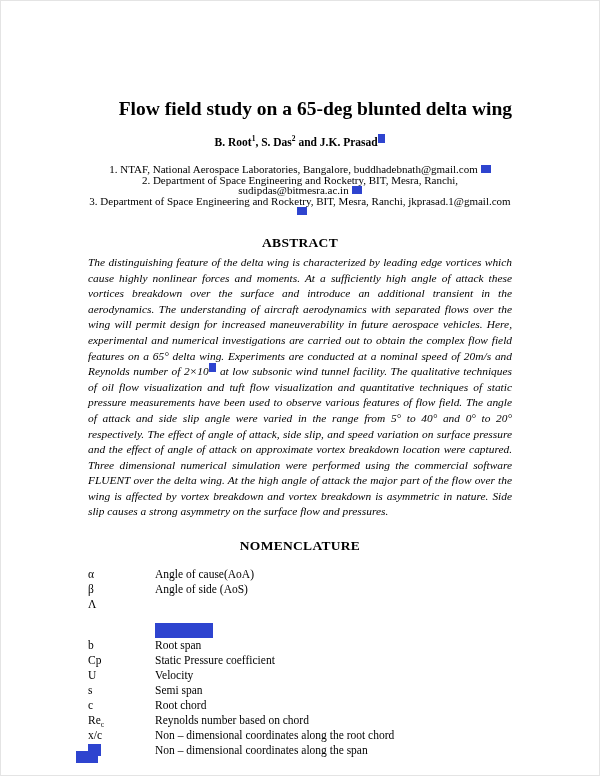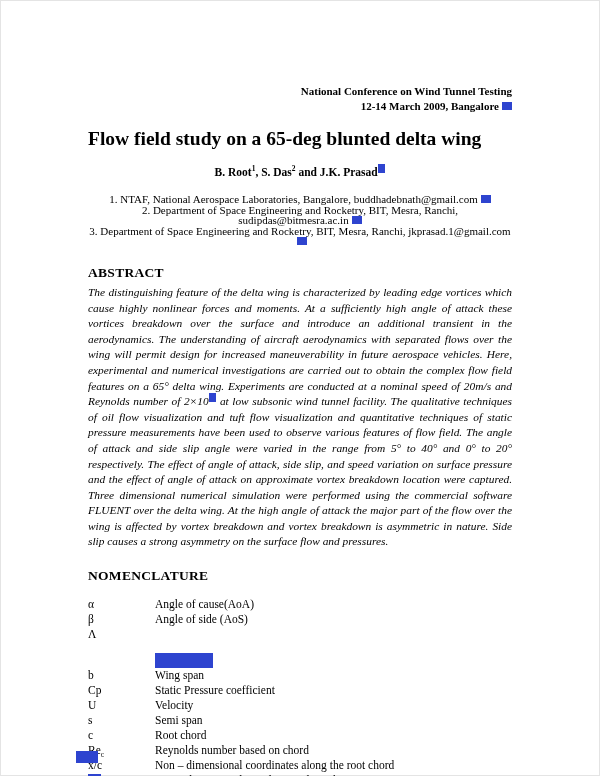--- a/index.html
+++ b/index.html
@@ -13,21 +13,21 @@
     background: #ffffff;
     padding: 84px 88px 0 88px;
     box-shadow: inset 0 0 0 1px #e4e4e4;
     overflow: hidden;
   }
 
   .conf-header { text-align: right; font-weight: bold; font-size: 11px; line-height: 15px; }
 
   .title {
     margin-top: 13px;
-    text-align: left;
+    text-align: right;
     font-weight: bold;
     font-size: 19.5px;
     line-height: 24px;
   }
 
   .authors {
     margin-top: 14px;
     text-align: center;
     font-weight: bold;
     font-size: 11.5px;
@@ -41,20 +41,21 @@
     font-size: 11px;
     line-height: 10.6px;
   }
 
   .sec-heading {
     margin-top: 17px;
     font-weight: bold;
     font-size: 13.5px;
     line-height: 17px;
     letter-spacing: 0.3px;
+    text-align: center;
   }
 
   .abstract-body {
     margin-top: 4px;
     font-style: italic;
     font-size: 11.4px;
     line-height: 15.6px;
     text-align: justify;
   }
 
@@ -76,24 +77,20 @@
     position: absolute;
     left: 76px; top: 751px;
     width: 22px; height: 12px;
   }
 </style>
 </head>
 <body>
 
 <div class="page">
 
-  <div class="conf-header">
-    <div>National Conference on Wind Tunnel Testing</div>
-    <div><span>12-14 March 2009, Bangalore</span><span class="bluebox endbox"></span></div>
-  </div>
 
   <div class="title">Flow field study on a 65-deg blunted delta wing</div>
 
   <div class="authors"><span>B. Root</span><sup class="sup">1</sup><span>, S. Das</span><sup class="sup">2</sup><span> and J.K. Prasad</span><sup class="sup bluebox supbox">3</sup></div>
 
   <div class="affiliations">
     <div><span>1.   NTAF, National Aerospace Laboratories, Bangalore,  buddhadebnath@gmail.com</span><span class="bluebox endbox"></span></div>
     <div><span>2. Department of Space Engineering and Rocketry, BIT, Mesra, Ranchi, sudipdas@bitmesra.ac.in</span><span class="bluebox endbox"></span></div>
     <div><span>3. Department of Space Engineering and Rocketry, BIT, Mesra, Ranchi, jkprasad.1@gmail.com</span><span class="bluebox endbox"></span></div>
   </div>
@@ -116,21 +113,21 @@
       <span class="ndef">Angle of side (AoS)</span>
     </div>
 
     <div class="nrow">
       <span class="nsym"><span>Λ</span><sub class="nsub"></sub></span>
       <span class="ndef bluebox" style="flex:0 0 auto;margin-top:26px;">Sweep angle</span>
     </div>
 
     <div class="nrow">
       <span class="nsym"><span>b</span><sub class="nsub"></sub></span>
-      <span class="ndef">Wing span</span>
+      <span class="ndef">Root span</span>
     </div>
 
     <div class="nrow">
       <span class="nsym"><span>Cp</span><sub class="nsub"></sub></span>
       <span class="ndef">Static Pressure coefficient</span>
     </div>
 
     <div class="nrow">
       <span class="nsym"><span>U</span><sub class="nsub"></sub></span>
       <span class="ndef">Velocity</span>

